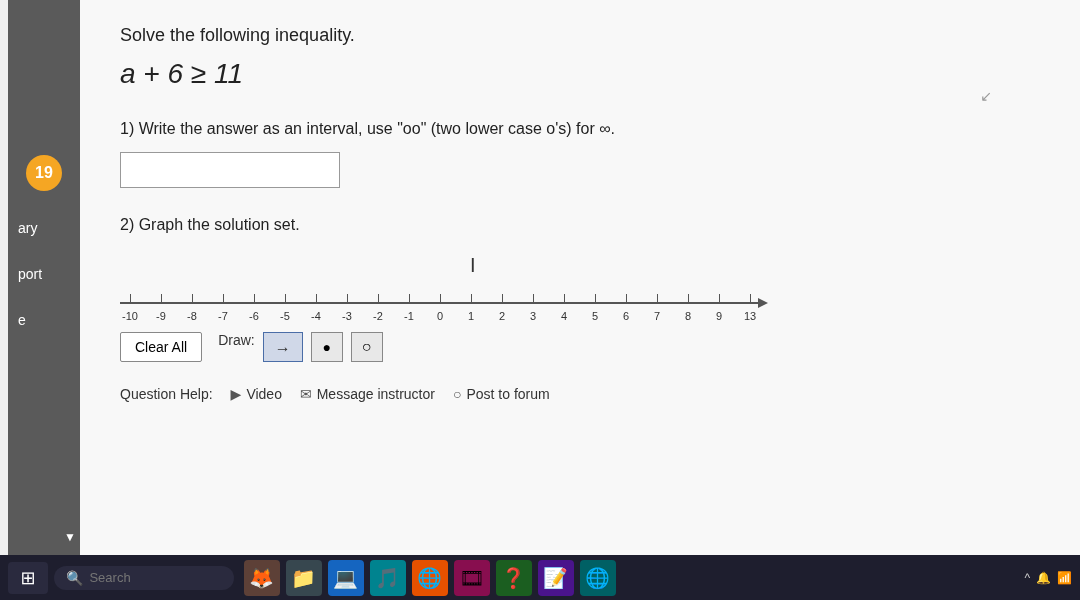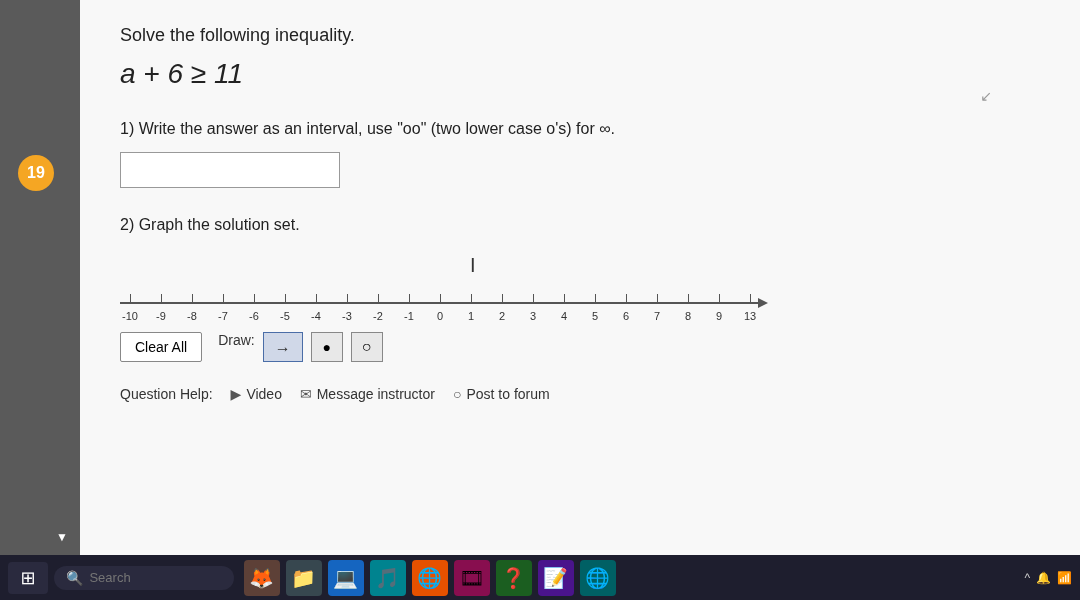--- a/index.html
+++ b/index.html
@@ -8,21 +8,21 @@
       height: 600px;
       font-family: 'Segoe UI', Arial, sans-serif;
       background: #f0f0f0;
       overflow: hidden;
       position: relative;
     }
 
     
     .sidebar {
       position: absolute;
-      left: 0;
+      left: 8px;
       top: 0;
       width: 80px;
       height: 555px;
       background: #5a5a5a;
       text-decoration: underline;
     }
 
     .badge-19 {
       position: absolute;
       left: 18px;
@@ -324,20 +324,25 @@
       color: #999;
       font-size: 14px;
     }
   </style>
 </head>
 <body>
 
 <div class="sidebar">
   <div class="badge-19">
     <span>19</span>
+  </div>
+  <div class="sidebar-text">
+    <span class="label">ary</span>
+    <span class="label">port</span>
+    <span class="label">e</span>
   </div>
   <div class="arrow-indicator">▼</div>
 </div>
 
 <div class="main-content">
   <div class="problem-title">Solve the following inequality.</div>
   <div class="inequality">a + 6 ≥ 11</div>
 
   <div class="instruction">1) Write the answer as an interval, use "oo" (two lower case o's) for ∞.</div>
 

